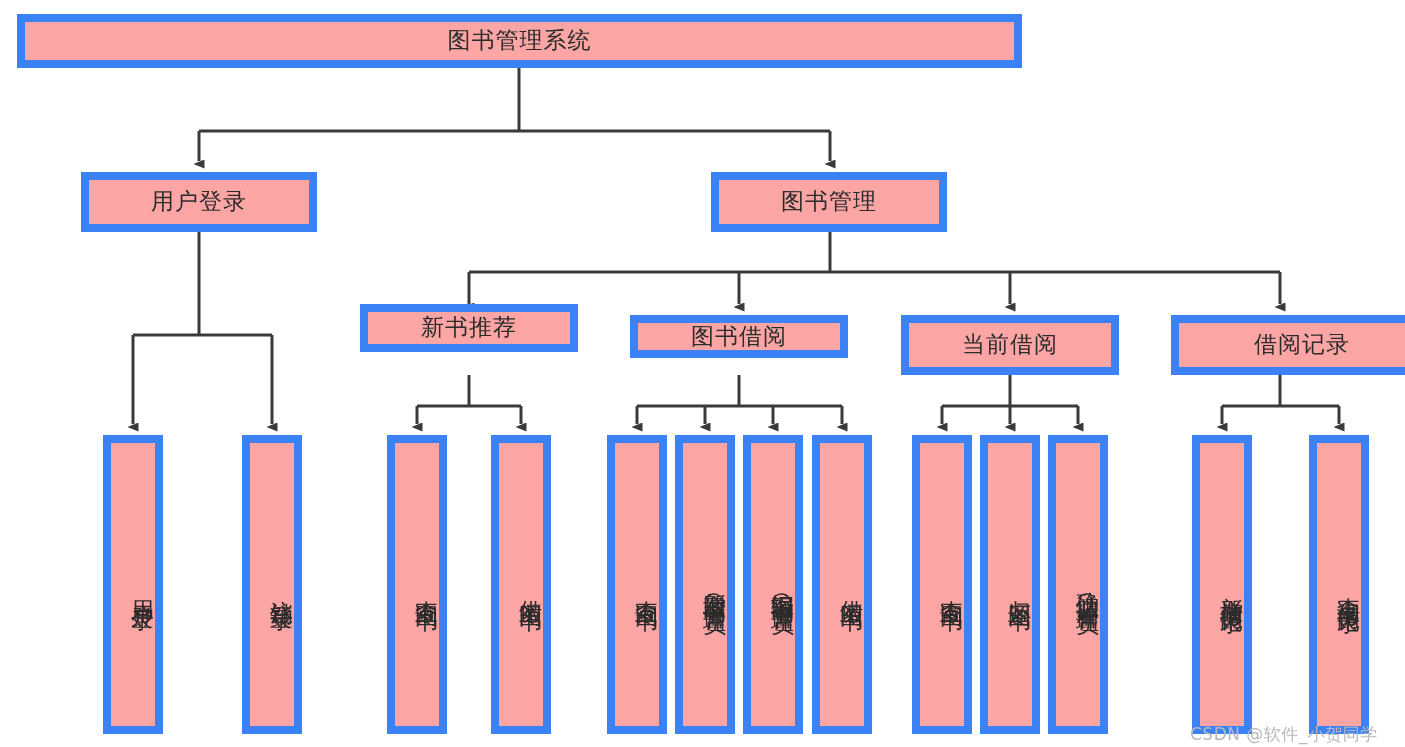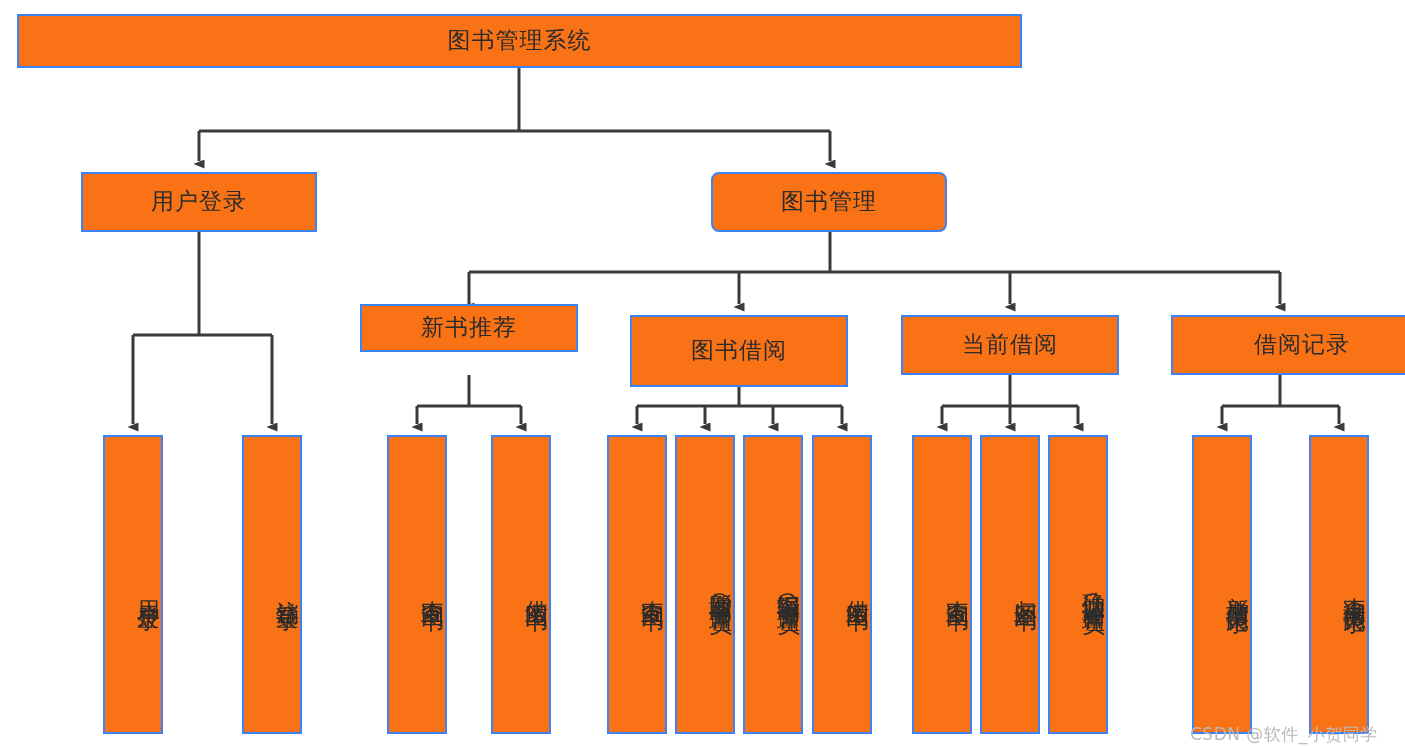--- a/index.html
+++ b/index.html
@@ -21,22 +21,22 @@
     position: absolute;
     left: 0;
     top: 0;
     width: 1405px;
     height: 747px;
     pointer-events: none;
   }
   .node {
     position: absolute;
     box-sizing: border-box;
-    border: 2px solid #3b82f6;
-    background: #f97316;
+    border: 8px solid #3b82f6;
+    background: #fca5a5;
     display: flex;
     align-items: center;
     justify-content: center;
     color: #2b2b2b;
   }
   .node-h {
     font-size: 23px;
     letter-spacing: 1px;
     line-height: 1.2;
   }
@@ -121,29 +121,29 @@
   </svg>
 
   <div class="node node-h node-root" style="left:17px; top:14px; width:1005px; height:54px;">
     <span>图书管理系统</span>
   </div>
 
   <div class="node node-h" style="left:81px; top:172px; width:236px; height:60px;">
     <span>用户登录</span>
   </div>
 
-  <div class="node node-h" style="left:711px; top:172px; width:236px; height:60px;border-radius:8px;">
+  <div class="node node-h" style="left:711px; top:172px; width:236px; height:60px;">
     <span>图书管理</span>
   </div>
 
   <div class="node node-h" style="left:360px; top:304px; width:218px; height:48px;">
     <span>新书推荐</span>
   </div>
 
-  <div class="node node-h" style="left:630px; top:315px; width:218px; height:72px;">
+  <div class="node node-h" style="left:630px; top:315px; width:218px; height:43px;">
     <span>图书借阅</span>
   </div>
 
   <div class="node node-h" style="left:901px; top:315px; width:218px; height:60px;justify-content:center;">
     <span>当前借阅</span>
   </div>
 
   <div class="node node-h" style="left:1171px; top:315px; width:262px; height:60px;">
     <span>借阅记录</span>
   </div>

